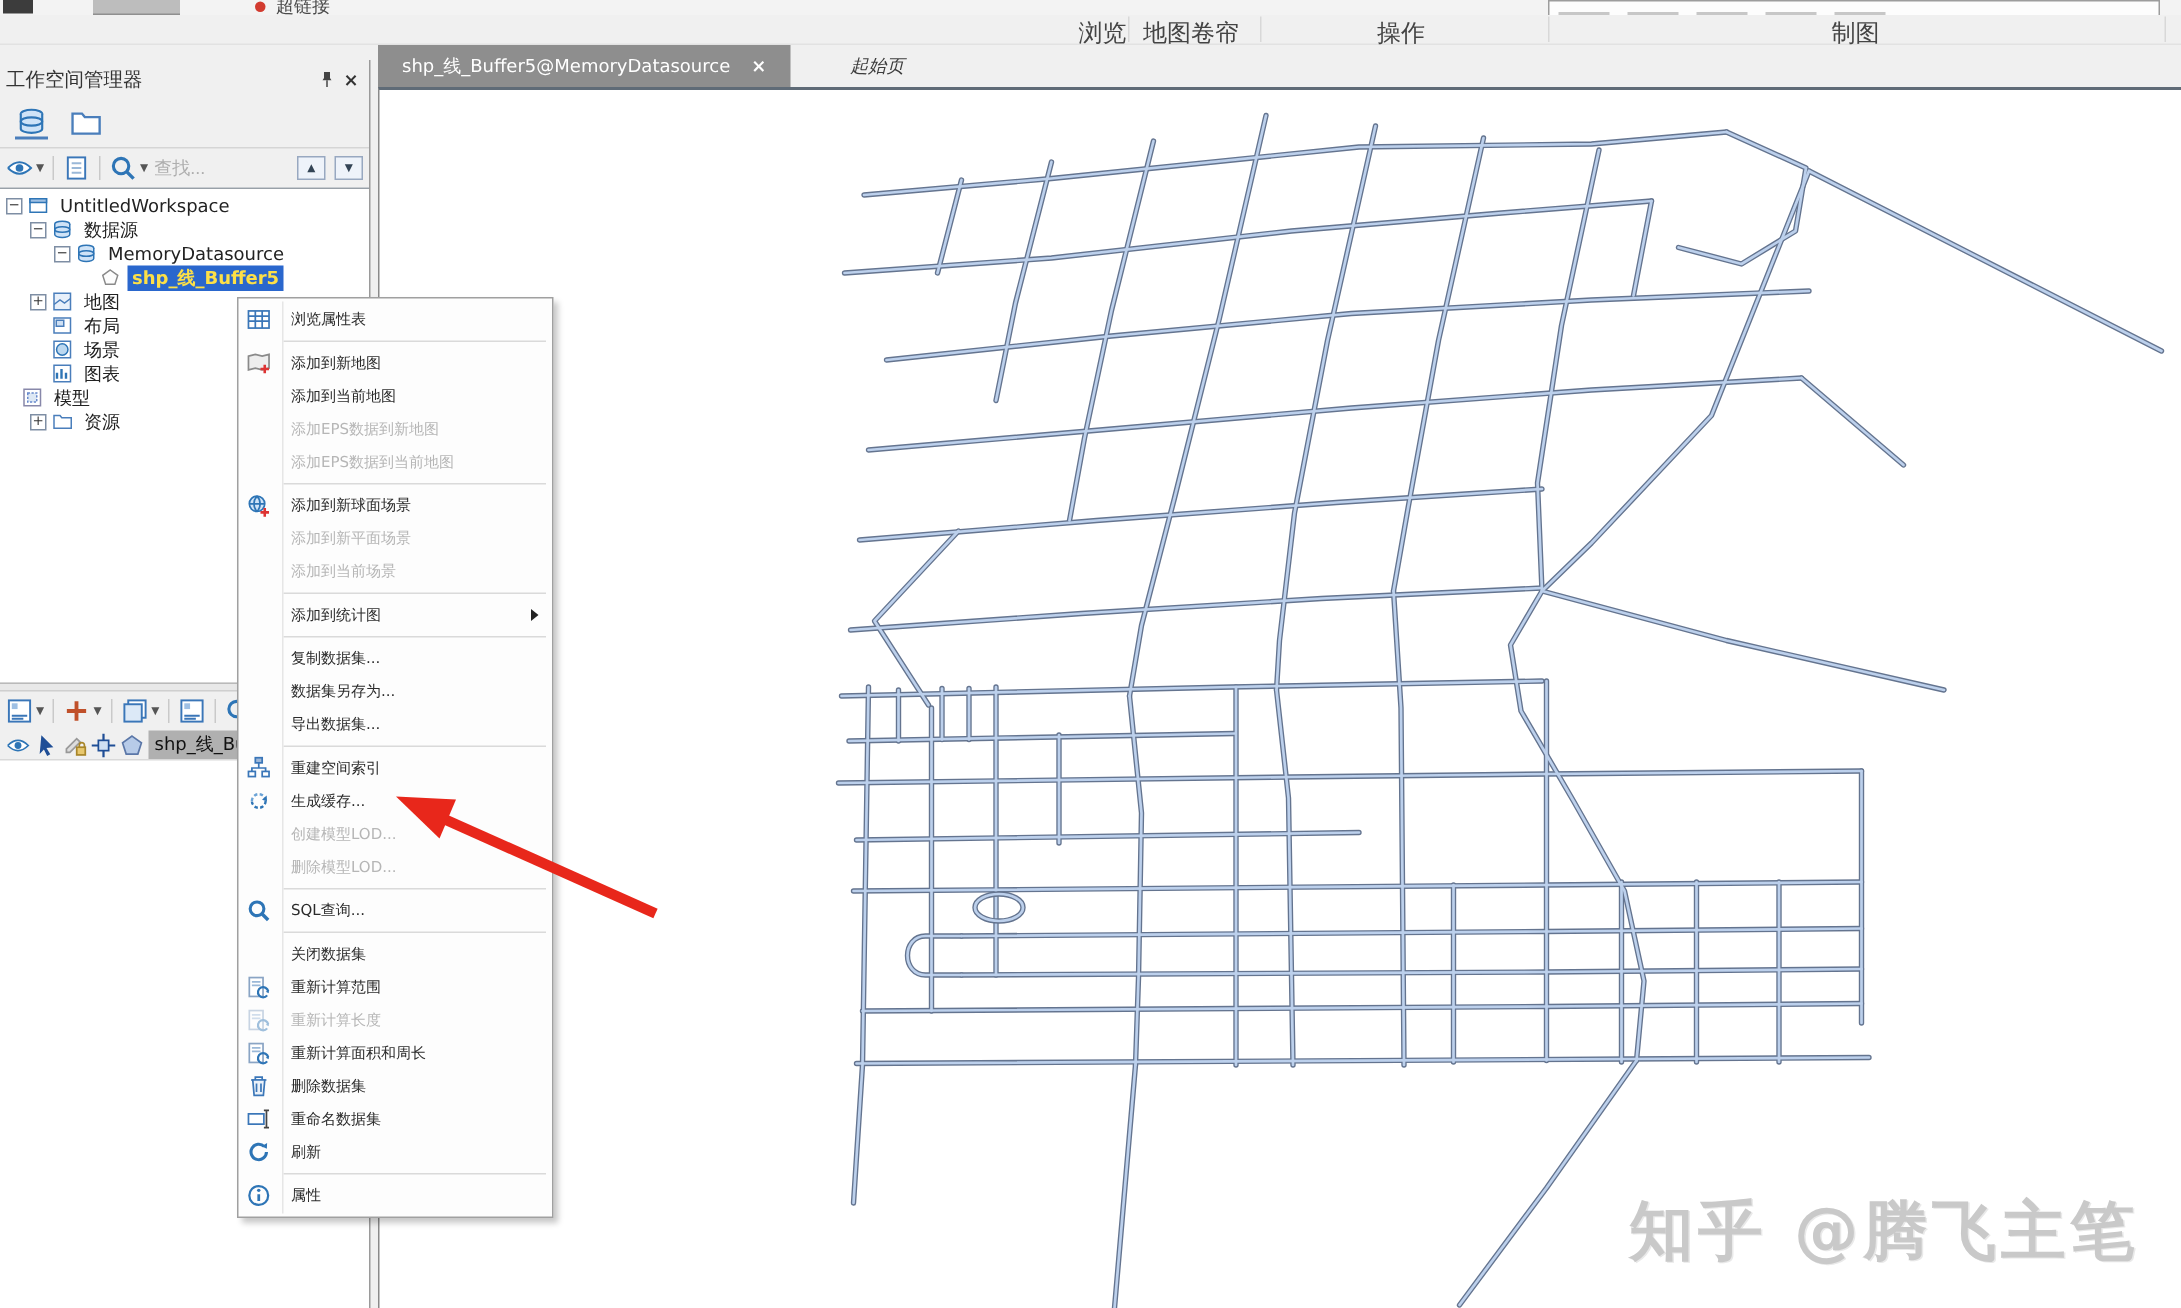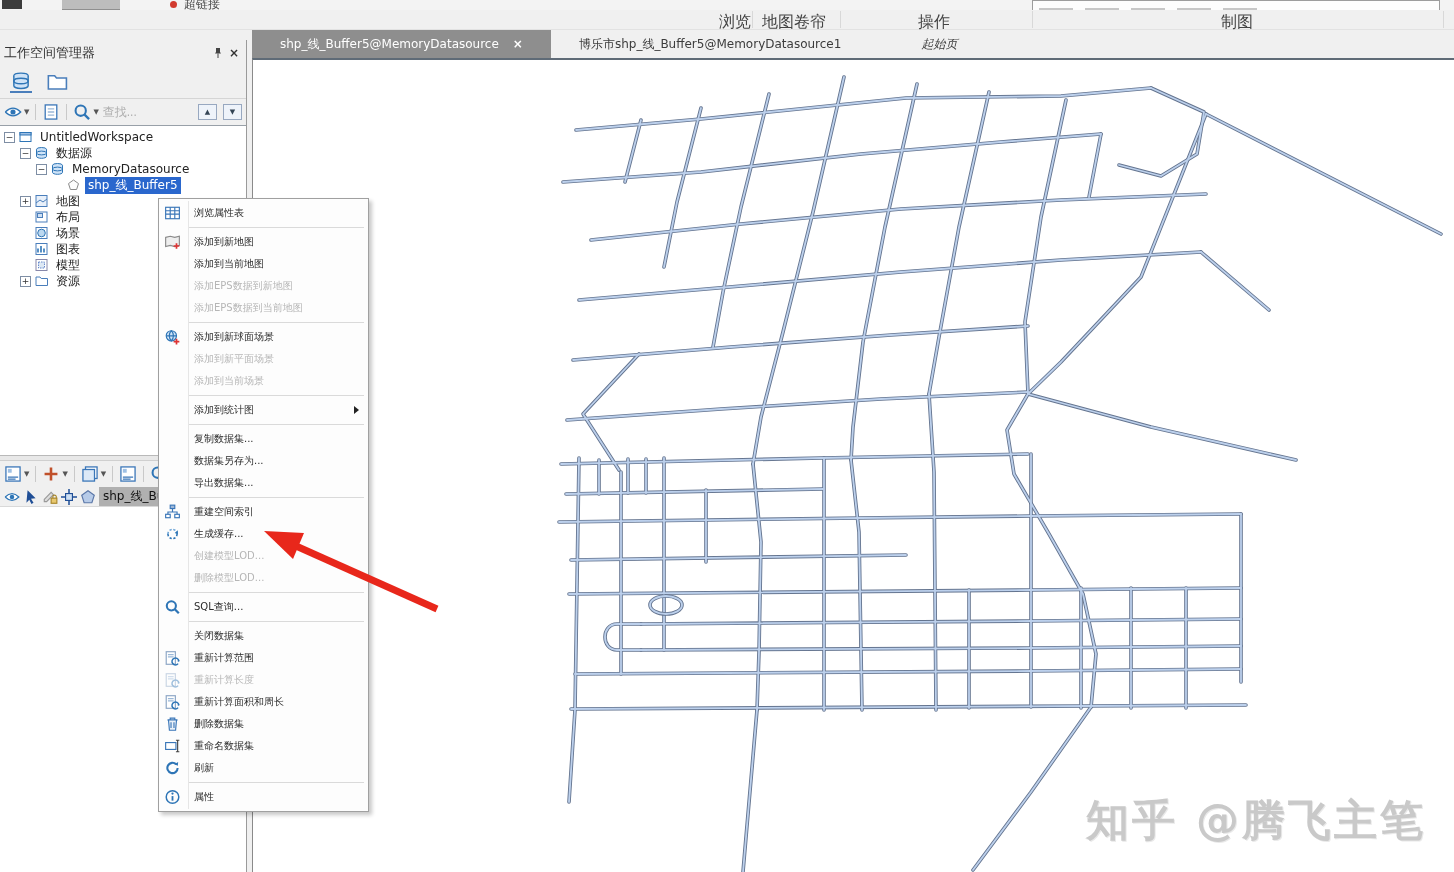--- a/index.html
+++ b/index.html
@@ -14,21 +14,21 @@
   .ts-frag { position:absolute; left:184px; top:-4px; font-size:12px; color:#4a4a4a; }
   .ts-box { position:absolute; left:1032px; top:0; width:408px; height:11px; background:#fdfdfd; border:1px solid #9d9d9d; }
   .ts-box i { display:inline-block; width:34px; height:4px; background:#c7c7c7; margin:2px 6px 0 6px; }
 
   .ribbon-row { position:absolute; left:0; top:10px; width:1454px; height:20px; background:#f0f0f0; border-bottom:1px solid #e2e2e2; }
   .rg-label { position:absolute; top:2px; transform:translateX(-50%); font-size:16px; color:#444; }
   .rg-sep { position:absolute; top:1px; width:1px; height:17px; background:#d8d8d8; }
 
   
   .tab-strip { position:absolute; left:252px; top:30px; width:1202px; height:28px; background:#f0f0f0; display:flex; align-items:stretch; }
-  .doc-tab { display:flex; align-items:center; padding:0 28px; font-size:12px; color:#3c3c3c; white-space:nowrap; }
+  .doc-tab { display:flex; align-items:center; padding:0 16px; font-size:12px; color:#3c3c3c; white-space:nowrap; }
   .doc-tab.active { background:#8e8e8e; color:#fff; }
   .doc-tab .x { margin-left:14px; font-weight:bold; font-size:12px; color:#fff; cursor:default; }
   .doc-tab.start { margin-left:24px;font-style:italic; }
 
   
   .panels { position:absolute; left:0; top:40px; width:247px; bottom:0; background:#f0f0f0; border-right:1px solid #9a9a9a; display:flex; flex-direction:column; }
   .panel-titlebar { height:25px; display:flex; align-items:center; padding:0 4px; font-size:13px; color:#333; }
   .panel-titlebar .sp { flex:1; }
   .tb-btn { width:16px; height:16px; display:flex; align-items:center; justify-content:center; color:#333; font-size:12px; }
   .ws-icontabs { height:34px; display:flex; align-items:center; gap:14px; padding:0 10px; border-bottom:1px solid #d5d5d5; }
@@ -39,21 +39,21 @@
   .drop { font-size:7px; color:#555; margin-left:-2px; }
   .tsep { width:1px; height:16px; background:#c9c9c9; margin:0 2px; }
   .search-field { flex:1; border:none; background:transparent; font-size:12px; color:#333; outline:none; min-width:40px; }
   .search-field::placeholder { color:#aeaeae; }
   .updown { width:19px; height:16px; border:1px solid #98a8c0; background:#eef3fa; font-size:7px; color:#345; display:flex; align-items:center; justify-content:center; margin-left:2px; }
   .ws-tree { flex:0 0 330px; background:#fff; border-top:1px solid #98a0a8; overflow:hidden; padding-top:3px; }
   .tree-row { height:16px; display:flex; align-items:center; font-size:12px; color:#222; white-space:nowrap; }
   .exp { width:11px; height:11px; border:1px solid #7e8ea4; background:#fff; color:#333; font-size:9px; line-height:9px; text-align:center; margin-right:3px; flex:none; }
   .tree-ic { width:15px; height:14px; margin-right:4px; flex:none; }
   .tree-lbl { padding:0 3px; }
-  .tree-lbl.sel { background:#2a67cd; color:#ffffff; }
+  .tree-lbl.sel { background:#2a67cd; color:#fde047;font-weight:bold; }
 
   .splitter { height:6px; background:#e8e8e8; border-top:1px solid #b9b9b9; border-bottom:1px solid #cfcfcf; }
   .lm-toolbar { height:26px; display:flex; align-items:center; gap:4px; padding:0 4px; }
   .lm-toolbar .ti { width:18px; height:18px; }
   .lm-search-edge { width:8px; height:18px; border-left:1px solid #c9c9c9; color:#9b9b9b; font-size:11px; overflow:hidden; }
   .layer-row { height:19px; display:flex; align-items:center; gap:3px; padding:0 4px; background:#f0f0f0; }
   .layer-row .ti { width:16px; height:16px; }
   .layer-lbl { background:#b0b0b0; color:#111; padding:1px 4px 1px 4px; font-size:12px; flex:1; white-space:nowrap; overflow:hidden; }
   .panel-body { flex:1; background:#fff; border-top:1px solid #d9d9d9; }
 
@@ -94,23 +94,20 @@
   <span class="rg-sep" style="left:840px"></span>
   <span class="rg-sep" style="left:1032px"></span>
   <span class="rg-sep" style="left:1443px"></span>
 </div>
 
 <div class="tab-strip">
   <div class="doc-tab active">
     <span>shp_线_Buffer5@MemoryDatasource</span>
     <span class="x">×</span>
   </div>
-  <div class="doc-tab">
-    <span>博乐市shp_线_Buffer5@MemoryDatasource1</span>
-  </div>
   <div class="doc-tab start">
     <span>起始页</span>
   </div>
 </div>
 
 <div class="panels">
 
   <div class="panel-titlebar">
     <span>工作空间管理器</span>
     <span class="sp"></span>
@@ -212,21 +209,21 @@
         <span class="tree-lbl">场景</span>
       </div>
       <div class="tree-row" style="padding-left: 20px;">
         <span style="width: 14px; flex: 0 0 auto;"></span>
         <span class="tree-ic"><svg viewBox="0 0 14 14" width="100%" height="100%">
             <rect x="1.5" y="1.5" width="11" height="11" fill="#fff" stroke="#4a7ebb"></rect>
             <path d="M3.5 10.5v-4M6.5 10.5V4M9.5 10.5V6.5" stroke="#2e75b6" stroke-width="1.6"></path>
           </svg></span>
         <span class="tree-lbl">图表</span>
       </div>
-      <div class="tree-row" style="padding-left: 20px;">
+      <div class="tree-row" style="">
         <span style="width: 14px; flex: 0 0 auto;"></span>
         <span class="tree-ic"><svg viewBox="0 0 14 14" width="100%" height="100%">
             <rect x="1.5" y="1.5" width="11" height="11" fill="#fff" stroke="#88a"></rect>
             <rect x="4" y="4" width="6" height="6" fill="#dde8f4" stroke="#68c" stroke-dasharray="1.5 1"></rect>
           </svg></span>
         <span class="tree-lbl">模型</span>
       </div>
       <div class="tree-row" style="padding-left: 20px;">
         <span class="exp">+</span>
         <span class="tree-ic"><svg viewBox="0 0 14 14" width="100%" height="100%">

